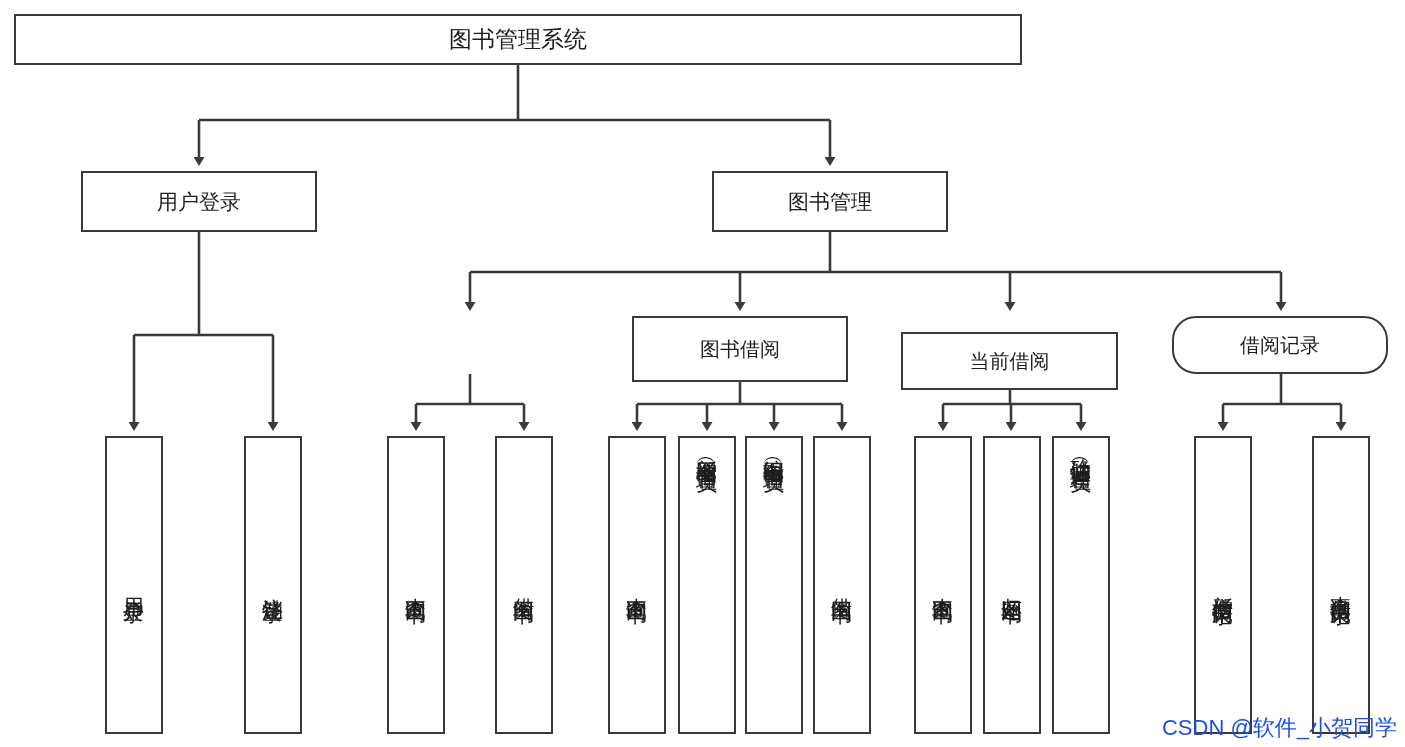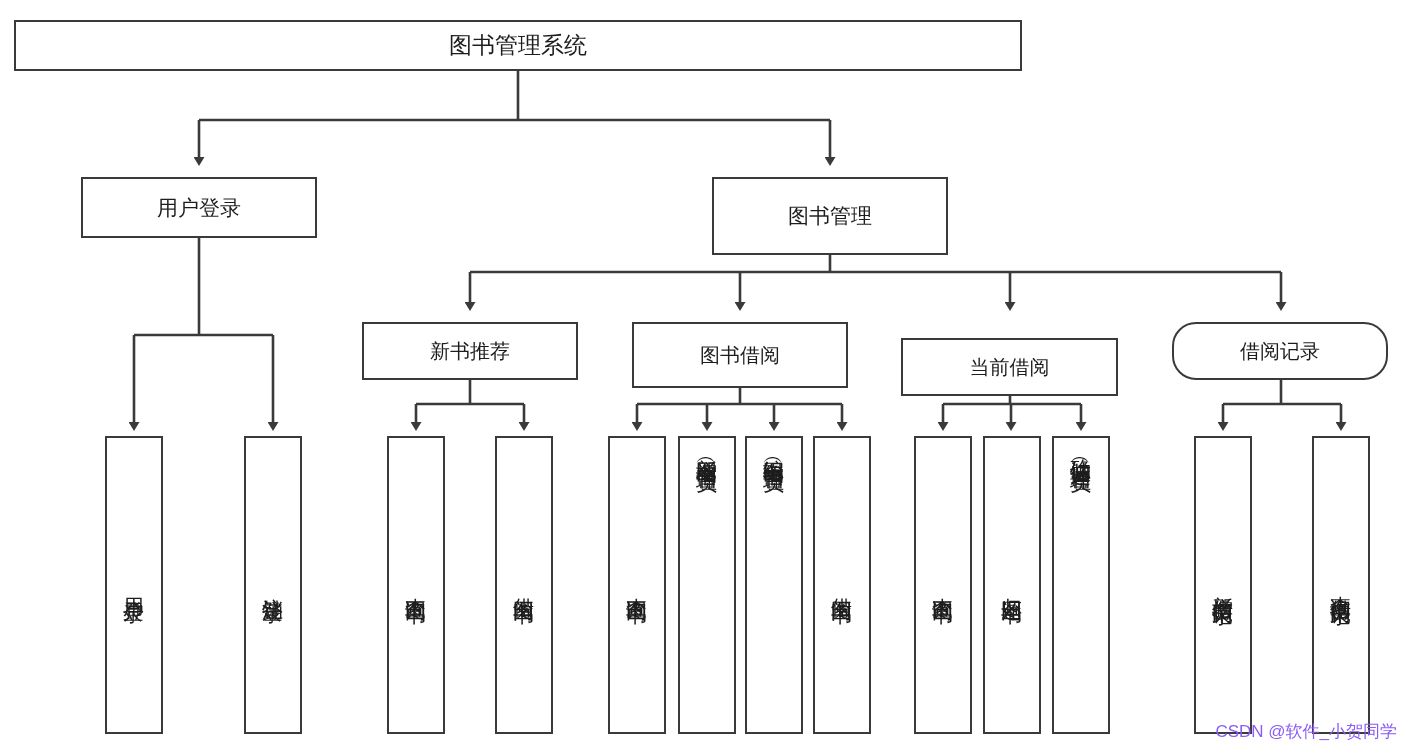--- a/index.html
+++ b/index.html
@@ -14,21 +14,20 @@
   #edges { position: absolute; left: 0; top: 0; width: 1405px; height: 747px; }
 
   .node {
     position: absolute;
     border: 2px solid #3a3a3a;
     background: #ffffff;
     display: flex;
     align-items: center;
     justify-content: center;
     color: #1d1d1d;
-    margin-top: 6px;
   }
   .node-root   { font-size: 23px; }
   .node-l2     { font-size: 21px; }
   .node-l3     { font-size: 20px; }
 
   .leaf {
     position: absolute;
     border: 2px solid #3a3a3a;
     background: #ffffff;
     display: flex;
@@ -44,22 +43,22 @@
     line-height: 1;
     white-space: nowrap;
   }
   
   .leaf.center { align-items: center; }
   .leaf.top    { align-items: flex-start; padding-top: 4px; }
 
   #watermark {
     position: absolute;
     right: 8px; bottom: 4px;
-    font-size: 17px;
-    color: #8b5cf6;
+    font-size: 22px;
+    color: #1d4ed8;
     white-space: nowrap;
     user-select: none;
   }
 </style>
 </head>
 <body>
 
 <div id="stage">
 
   <svg id="edges" viewBox="0 0 1405 747" xmlns="http://www.w3.org/2000/svg">
@@ -112,27 +111,24 @@
     </g>
   </svg>
 
   <div class="node node-root" style="left:14px; top:14px; width:1008px; height:51px;">
     <span>图书管理系统</span>
   </div>
 
   <div class="node node-l2" style="left:81px; top:171px; width:236px; height:61px;">
     <span>用户登录</span>
   </div>
-  <div class="node node-l2" style="left:712px; top:171px; width:236px; height:78px;">
+  <div class="node node-l2" style="left:712px; top:171px; width:236px; height:61px;">
     <span>图书管理</span>
   </div>
 
-  <div class="node node-l3" style="left:362px; top:316px; width:216px; height:58px;">
-    <span>新书推荐</span>
-  </div>
   <div class="node node-l3" style="left:632px; top:316px; width:216px; height:66px;">
     <span>图书借阅</span>
   </div>
   <div class="node node-l3" style="left:901px; top:332px; width:217px; height:58px;">
     <span>当前借阅</span>
   </div>
   <div class="node node-l3" style="left:1172px; top:316px; width:216px; height:58px;border-radius:24px;">
     <span>借阅记录</span>
   </div>
 

